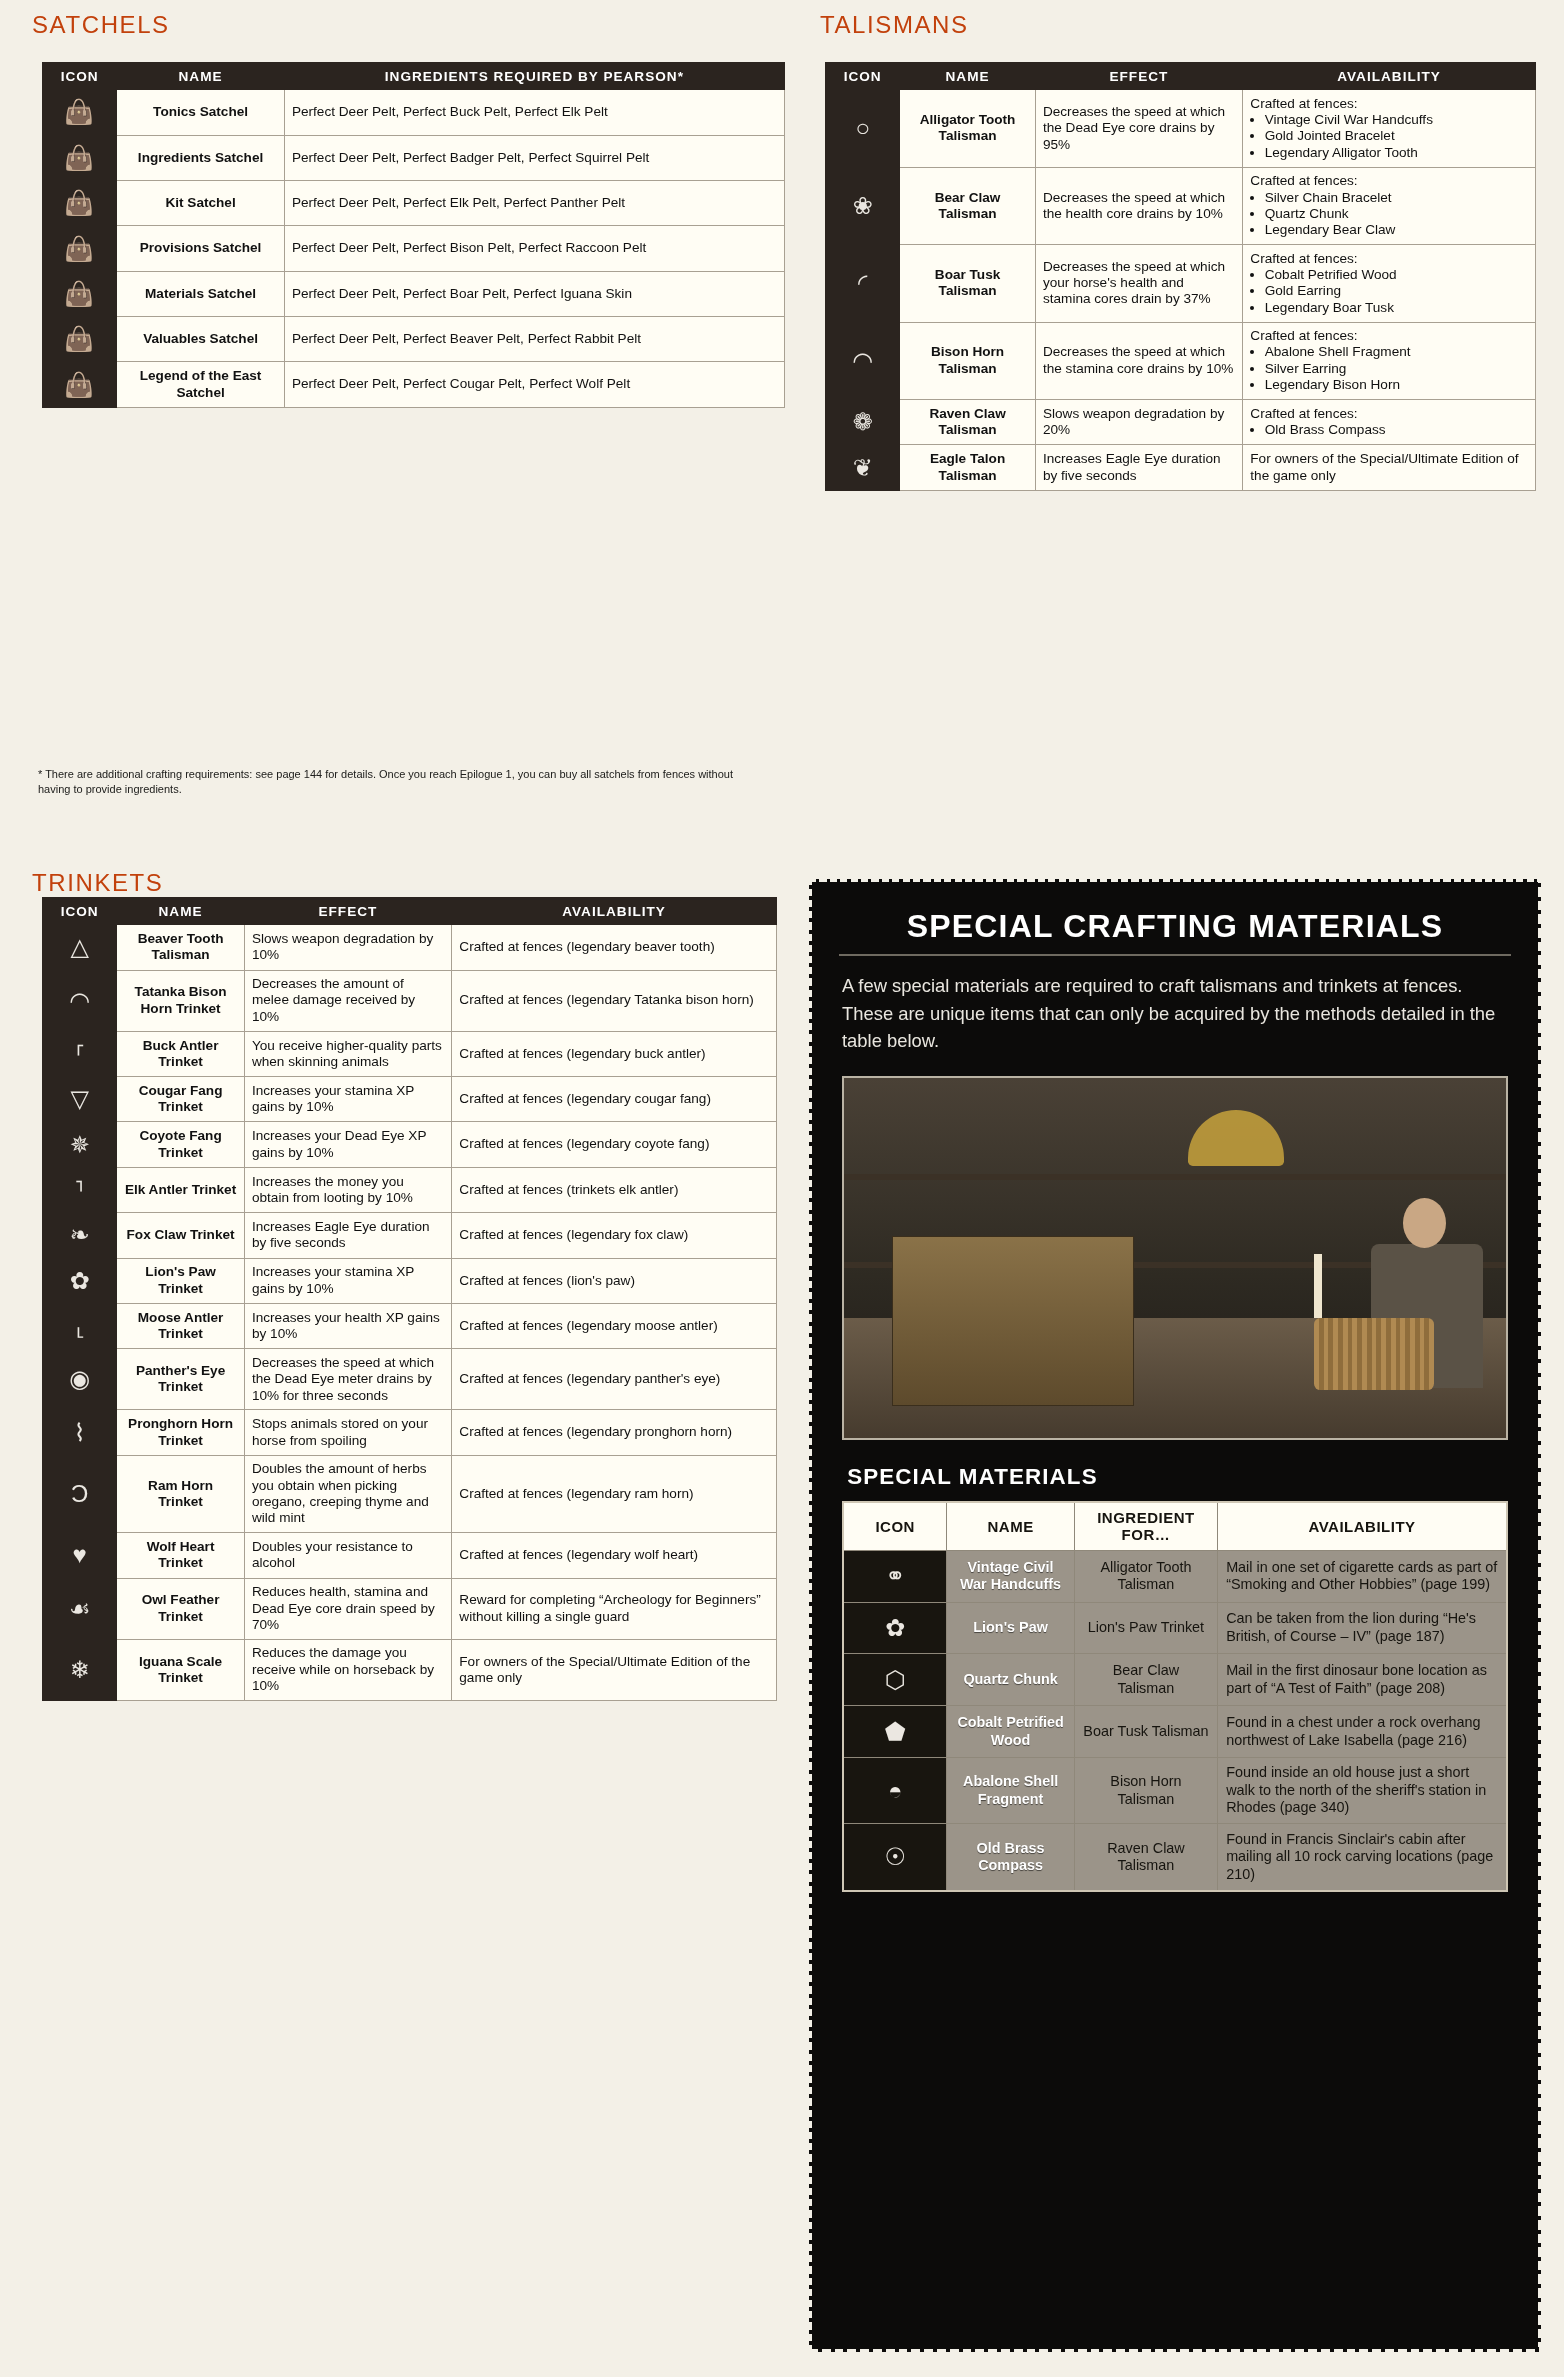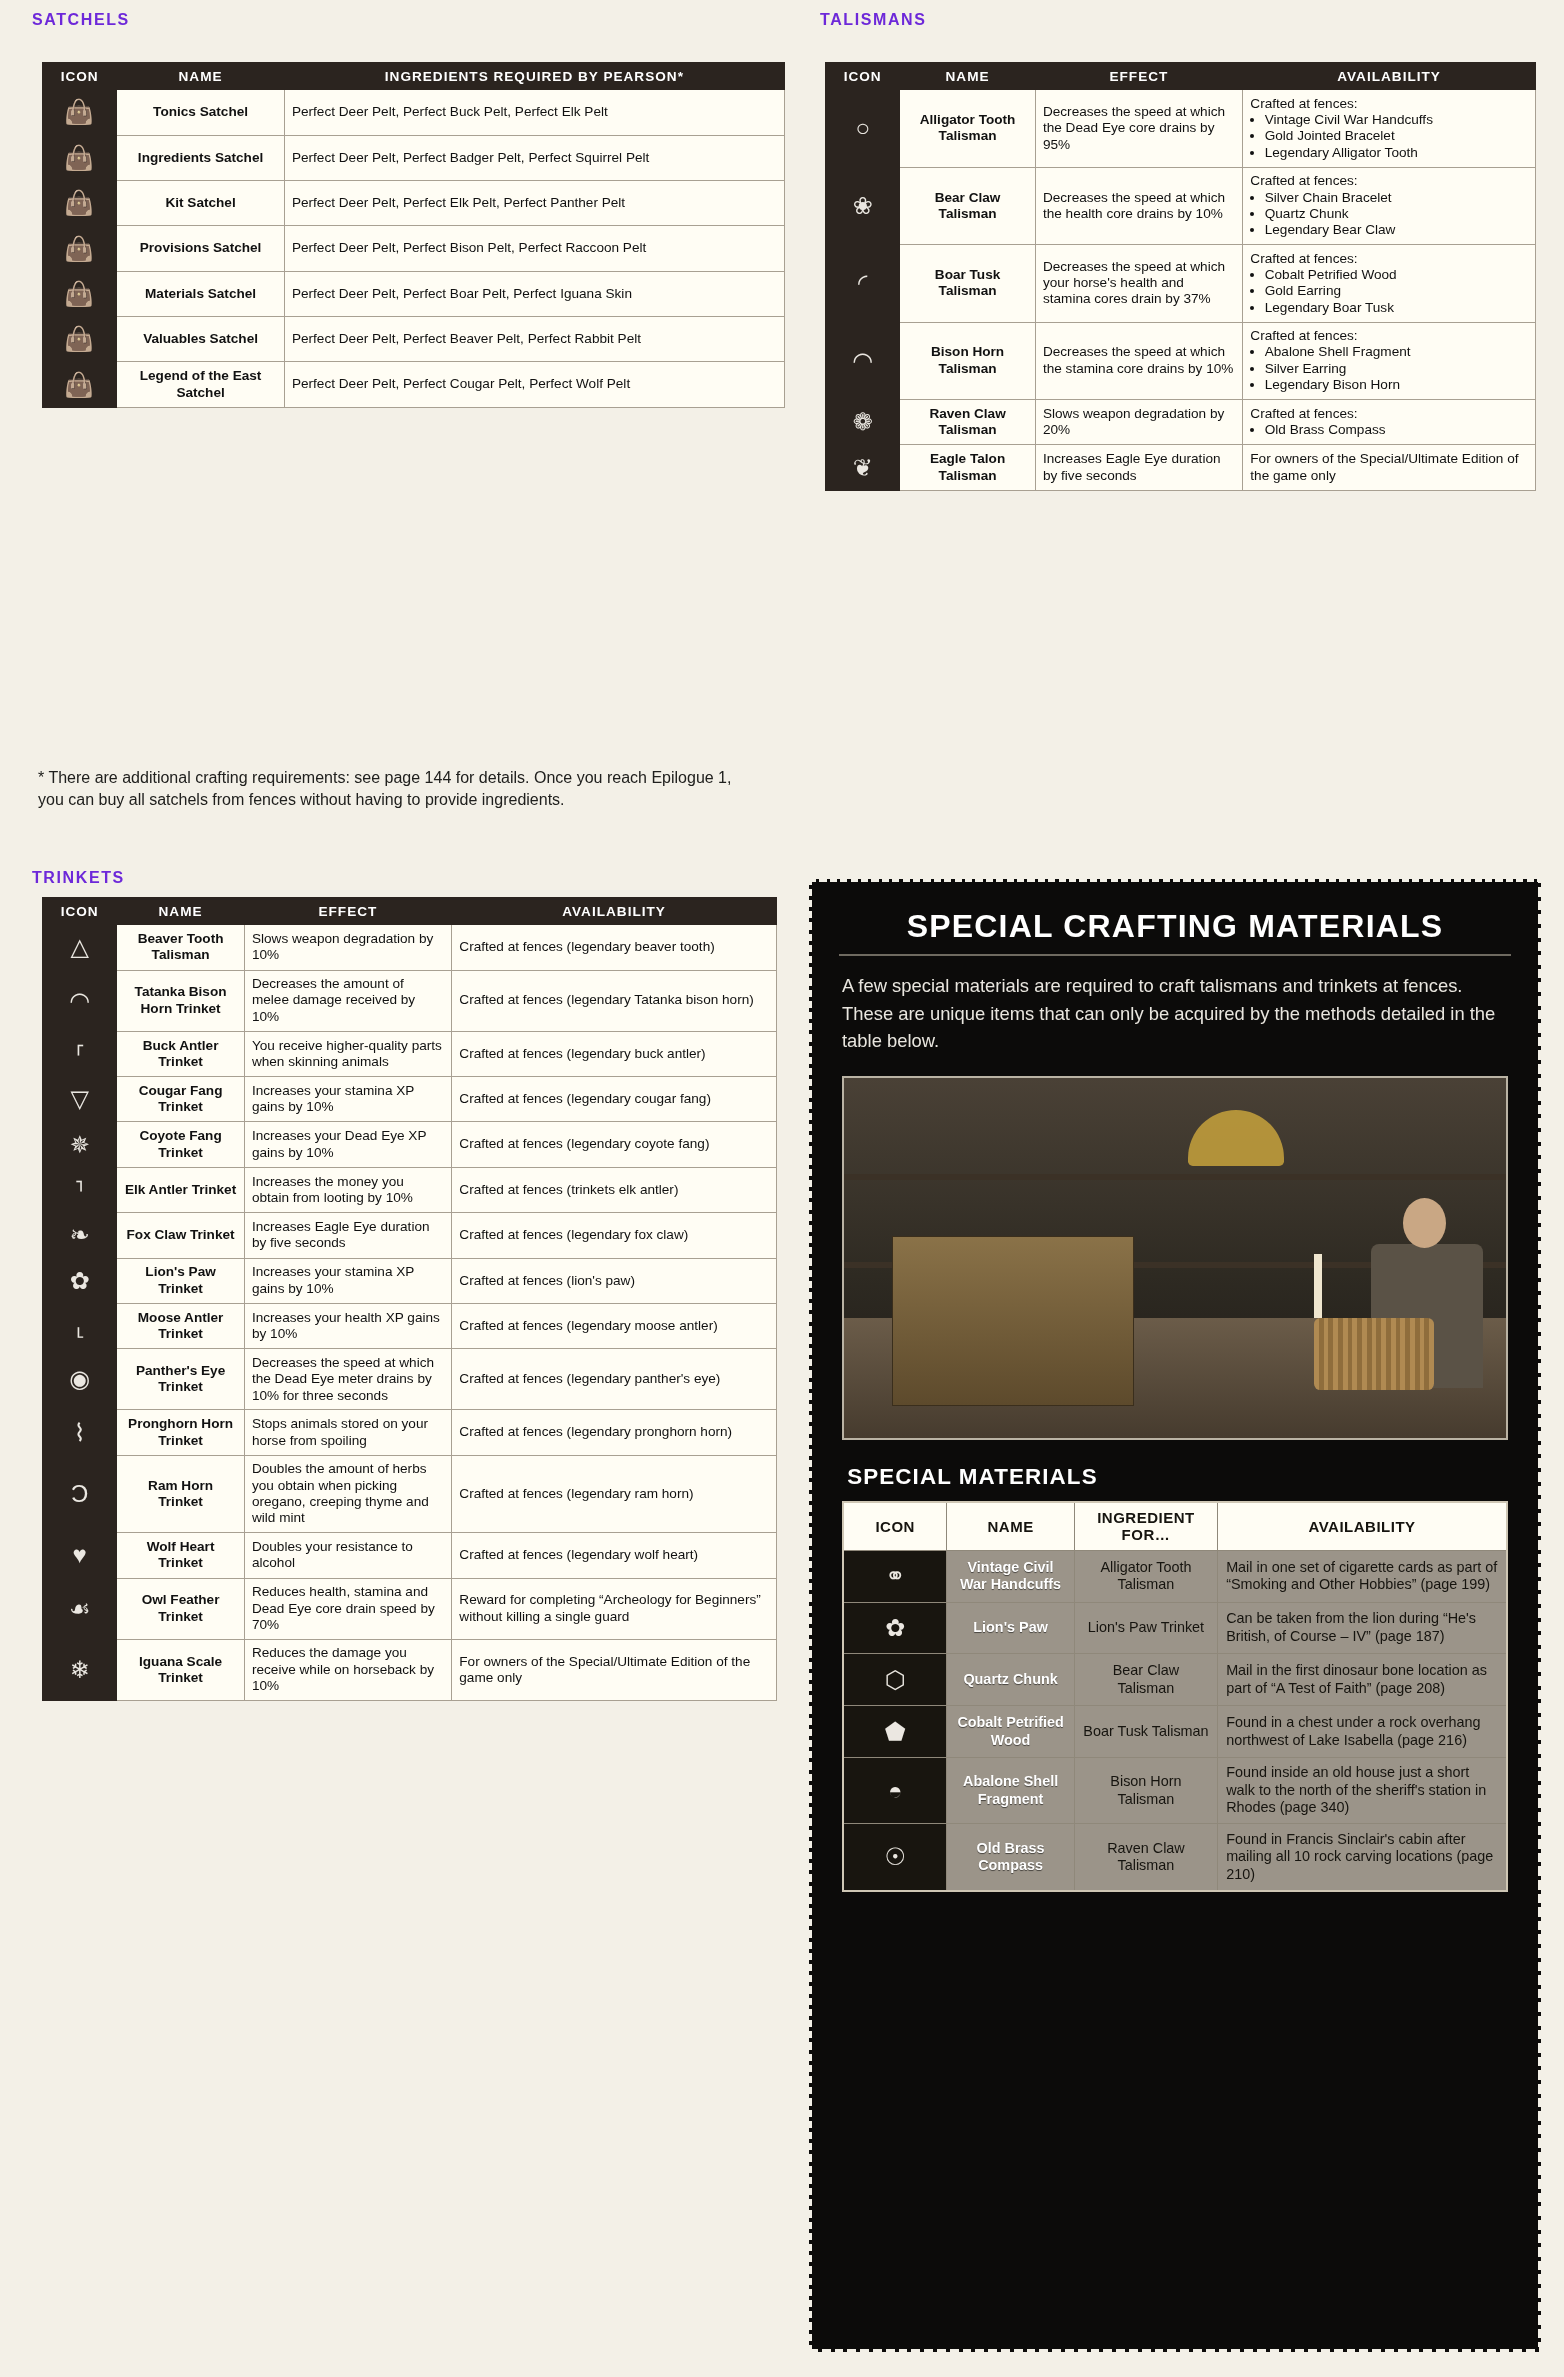--- a/index.html
+++ b/index.html
@@ -9,24 +9,24 @@
     font-family:"Liberation Sans", sans-serif;
     color:#111;
     position:relative;
     overflow:hidden;
   }
   .page{position:relative;width:1565px;height:2377px;background:#f3f0e7;}
 
   
   .sec-head{
     font-family:"Liberation Sans", sans-serif;
-    font-weight:bold;
-    font-size:16px;
+    font-weight:normal;
+    font-size:24px;
     letter-spacing:1.6px;
-    color:#6d28d9;
+    color:#c2410c;
   }
 
   
   .tbl{
     border-collapse:collapse;
     background:#fffdf4;
     border:1.6px solid #2a2420;
     table-layout:fixed;
   }
   .tbl th{
@@ -56,21 +56,21 @@
   }
   .tbl td.name{
     font-weight:bold;
     text-align:center;
     font-size:13.6px;
   }
   .ul{margin:0;padding-left:14.4px;}
   .ul li{margin:0;padding:0;}
 
   .footnote{
-    font-size:16px;line-height:1.35;color:#20201e;
+    font-size:11px;line-height:1.35;color:#20201e;
   }
 
   
   .ico{
     display:inline-block;
     width:46px;height:38px;
     line-height:38px;
     text-align:center;
     color:#efe7d7;
     font-size:24px;

